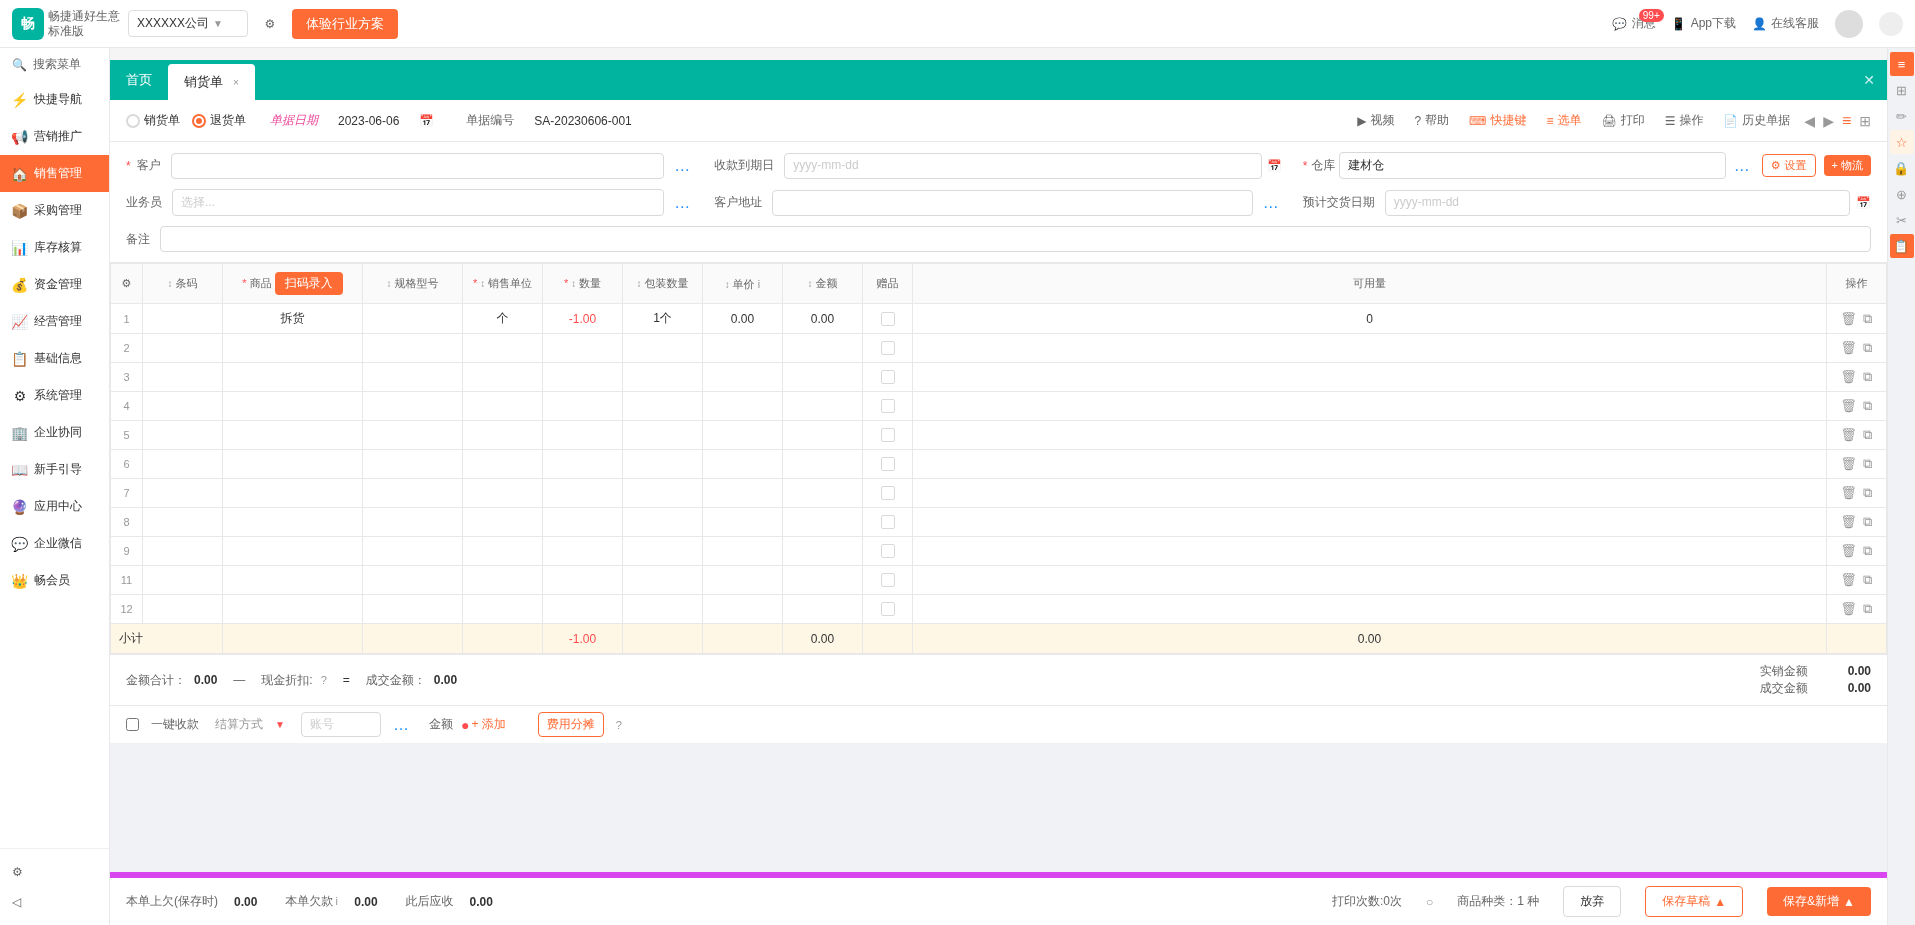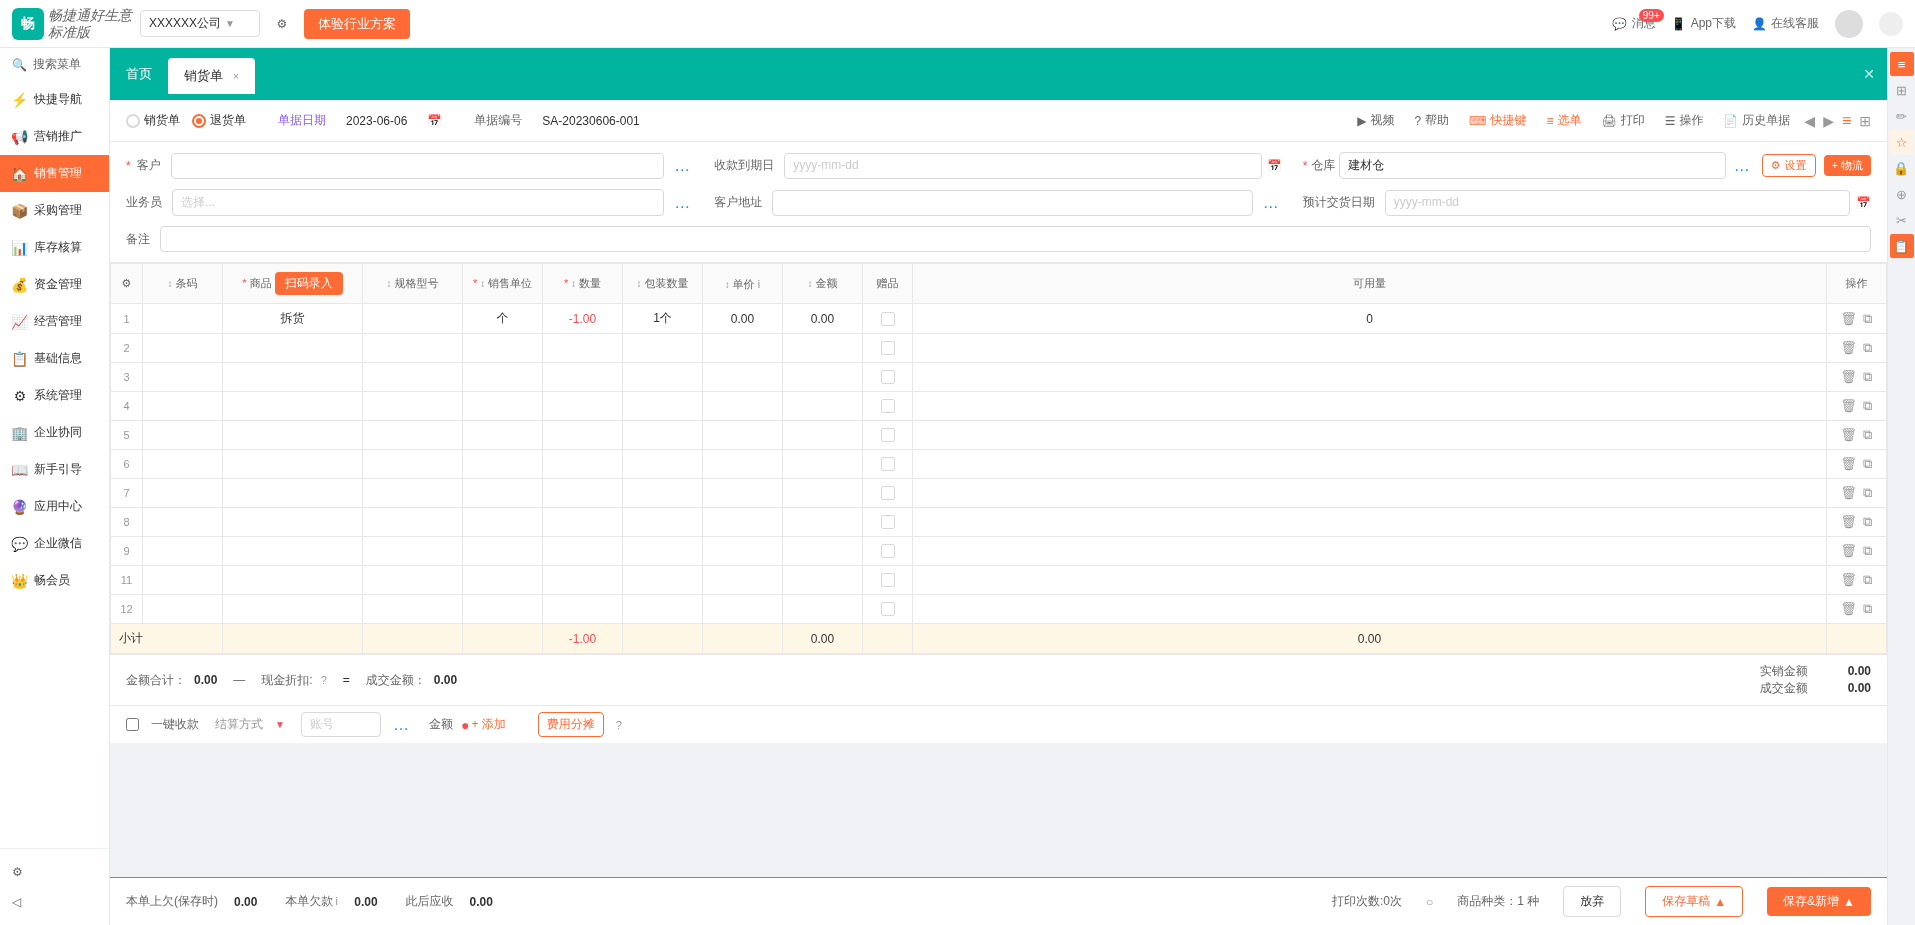--- a/index.html
+++ b/index.html
@@ -4,28 +4,28 @@
   <style>
     * { box-sizing: border-box; margin: 0; padding: 0; }
     body { font-family: 'Microsoft YaHei', Arial, sans-serif; font-size: 12px; background: #f5f5f5; color: #333; overflow: hidden; height: 925px; }
 
     
     .app-container { display: flex; flex-direction: column; height: 925px; }
     .top-bar { background: #fff; height: 48px; display: flex; align-items: center; padding: 0 12px; border-bottom: 1px solid #e8e8e8; flex-shrink: 0; }
     .main-area { display: flex; flex: 1; overflow: hidden; }
     .sidebar { width: 110px; background: #fff; border-right: 1px solid #e8e8e8; flex-shrink: 0; display: flex; flex-direction: column; }
     .content-area { flex: 1; display: flex; flex-direction: column; overflow: hidden; }
-    .tab-bar { background: #00b4a0; height: 52px; display: flex; align-items: center; padding: 0 0; flex-shrink: 0; }
+    .tab-bar { background: #00b4a0; height: 40px; display: flex; align-items: center; padding: 0 0; flex-shrink: 0; margin-top: 12px; }
     .main-content { flex: 1; overflow-y: auto; background: #f0f2f5; padding: 0; }
 
     
     .top-bar-left { display: flex; align-items: center; gap: 8px; }
     .app-logo { display: flex; align-items: center; gap: 4px; }
     .logo-icon { width: 32px; height: 32px; background: #00b4a0; border-radius: 6px; display: flex; align-items: center; justify-content: center; color: white; font-size: 14px; font-weight: bold; }
-    .app-name { font-size: 14px; color: #666; line-height: 1.2; font-style: italic; }
+    .app-name { font-size: 12px; color: #666; line-height: 1.2; }
     .company-selector { display: flex; align-items: center; gap: 4px; background: #fff; border: 1px solid #ddd; border-radius: 4px; padding: 4px 8px; cursor: pointer; min-width: 120px; }
     .settings-icon-btn { width: 28px; height: 28px; display: flex; align-items: center; justify-content: center; cursor: pointer; color: #666; }
     .trial-btn { background: #ff6b35; color: white; border: none; border-radius: 4px; padding: 6px 14px; cursor: pointer; font-size: 13px; }
     .top-bar-right { margin-left: auto; display: flex; align-items: center; gap: 16px; }
     .top-right-item { display: flex; align-items: center; gap: 4px; cursor: pointer; color: #666; font-size: 12px; position: relative; }
     .badge { background: #ff4d4f; color: white; border-radius: 8px; padding: 1px 4px; font-size: 10px; position: absolute; top: -6px; right: -8px; }
     .avatar { width: 28px; height: 28px; background: #ddd; border-radius: 50%; }
     .sidebar-search-item { display: flex; align-items: center; gap: 6px; padding: 8px 12px; cursor: pointer; color: #666; font-size: 12px; }
     .sidebar-item { display: flex; align-items: center; gap: 6px; padding: 10px 12px; cursor: pointer; color: #333; font-size: 12px; }
     .sidebar-item.active { background: #ff6b35; color: white; border-radius: 0; }
@@ -62,21 +62,21 @@
     .row-num { color: #999; font-size: 11px; }
     .subtotal-row td { background: #fff7e6; font-weight: 500; }
     .checkbox-cell { display: flex; justify-content: center; align-items: center; }
     .table-checkbox { width: 14px; height: 14px; border: 1px solid #d9d9d9; border-radius: 2px; }
     .action-icons { display: flex; justify-content: center; gap: 6px; }
     .action-icon { color: #999; cursor: pointer; font-size: 13px; }
 
     
     .footer-totals { background: #fff; padding: 8px 16px; border-top: 1px solid #e8e8e8; display: flex; align-items: center; gap: 8px; font-size: 12px; }
     .footer-row { background: #fff; padding: 6px 16px; border-top: 1px solid #e8e8e8; display: flex; align-items: center; gap: 8px; font-size: 12px; }
-    .bottom-bar { background: #fff; padding: 8px 16px; border-top: 1px solid #d946ef; display: flex; align-items: center; gap: 16px; font-size: 12px; flex-shrink: 0; }
+    .bottom-bar { background: #fff; padding: 8px 16px; border-top: 6px solid #d946ef; display: flex; align-items: center; gap: 16px; font-size: 12px; flex-shrink: 0; }
     .bottom-bar-right { margin-left: auto; display: flex; align-items: center; gap: 24px; }
     .btn-discard { border: 1px solid #d9d9d9; background: #fff; color: #333; border-radius: 4px; padding: 6px 16px; cursor: pointer; font-size: 12px; }
     .btn-save-draft { border: 1px solid #ff6b35; background: #fff; color: #ff6b35; border-radius: 4px; padding: 6px 16px; cursor: pointer; font-size: 12px; display: flex; align-items: center; gap: 4px; }
     .btn-save-new { background: #ff6b35; color: white; border: none; border-radius: 4px; padding: 6px 16px; cursor: pointer; font-size: 12px; display: flex; align-items: center; gap: 4px; }
     .right-panel { width: 28px; background: #f0f2f5; border-left: 1px solid #e8e8e8; display: flex; flex-direction: column; align-items: center; padding-top: 4px; gap: 2px; }
     .right-panel-btn { width: 24px; height: 24px; display: flex; align-items: center; justify-content: center; cursor: pointer; color: #999; font-size: 13px; border-radius: 2px; }
     .right-panel-btn.active { background: #ff6b35; color: white; }
     .fee-btn { border: 1px solid #ff6b35; color: #ff6b35; background: #fff; border-radius: 4px; padding: 3px 8px; cursor: pointer; font-size: 12px; }
     .add-btn { color: #ff6b35; cursor: pointer; font-size: 12px; display: flex; align-items: center; gap: 2px; }
     .col-sort::before { content: '↕ '; color: #999; font-size: 10px; }
@@ -219,21 +219,21 @@
           <div class="radio-group">
             <div class="radio-item">
               <div class="radio-dot"></div>
               <span>销货单</span>
             </div>
             <div class="radio-item">
               <div class="radio-dot active"></div>
               <span>退货单</span>
             </div>
           </div>
-          <span style="color:#8b5cf6; margin-left:16px;">单据日期</span>
+          <span style="color:#ec4899; margin-left:8px;font-style:italic;">单据日期</span>
           <span style="color:#333; margin-left:4px; font-weight:500;">2023-06-06</span>
           <span style="color:#999; cursor:pointer; margin-left:4px;">📅</span>
           <span style="color:#666; margin-left:16px;">单据编号</span>
           <span style="color:#333; margin-left:4px;">SA-20230606-001</span>
           <div class="doc-header-actions">
             <span class="header-btn">▶ <span>视频</span></span>
             <span class="header-btn">? <span>帮助</span></span>
             <span class="header-btn orange">⌨ <span>快捷键</span></span>
             <span class="header-btn orange">≡ <span>选单</span></span>
             <span class="header-btn">🖨 <span>打印</span></span>

